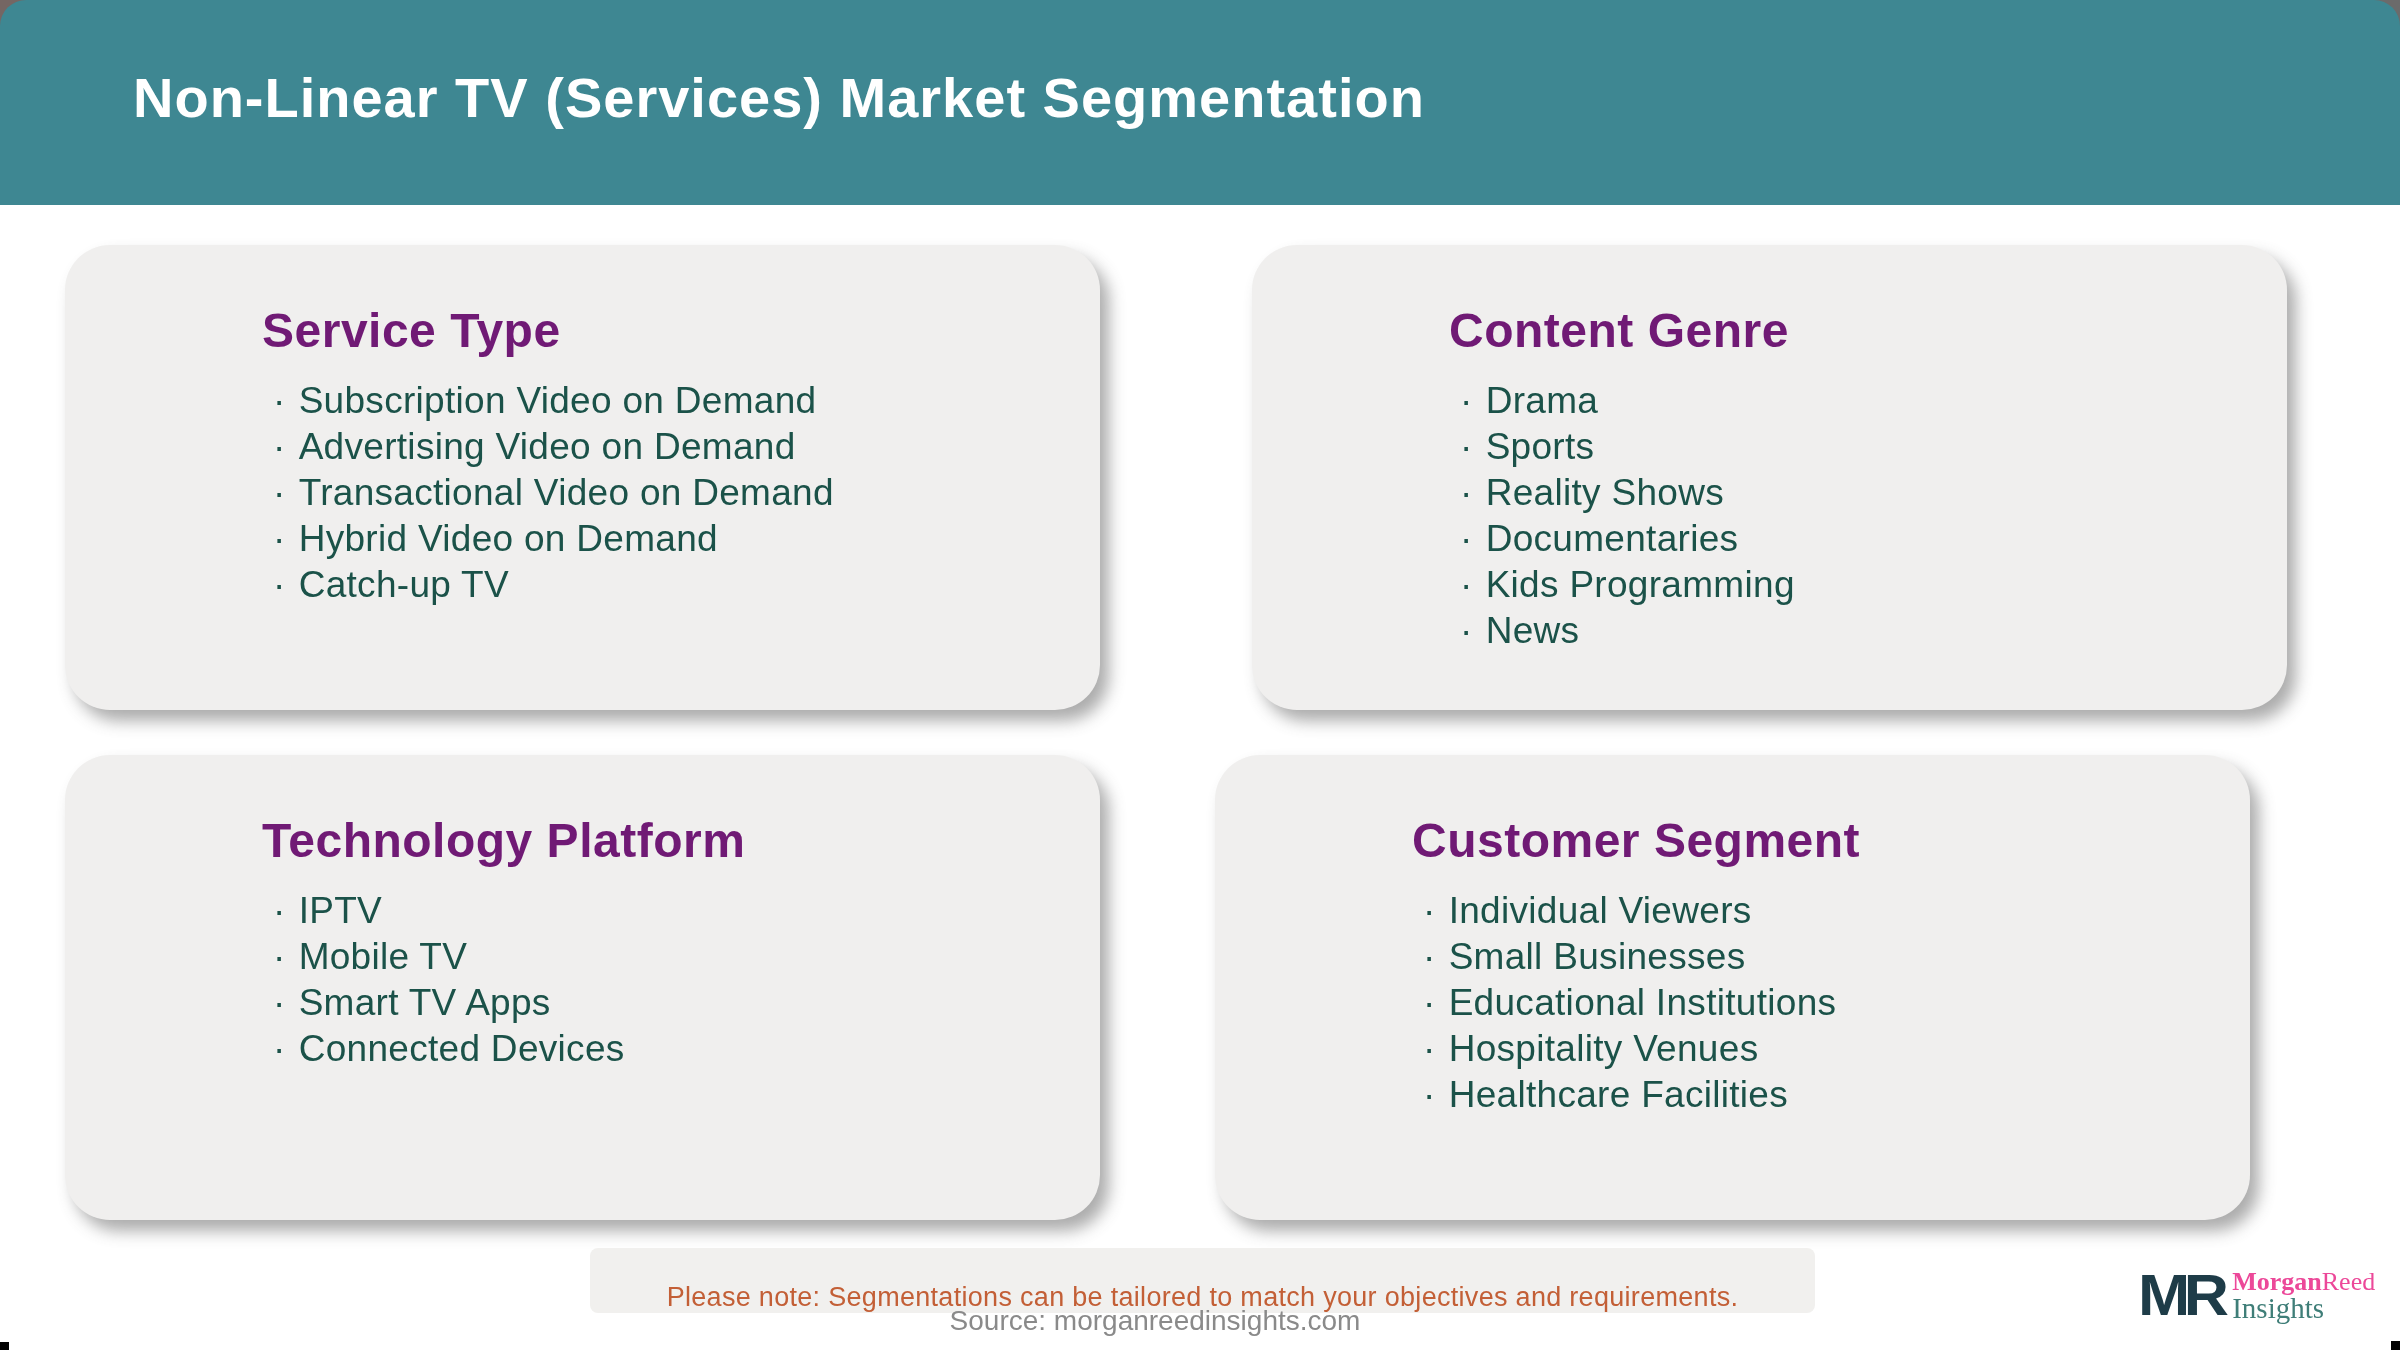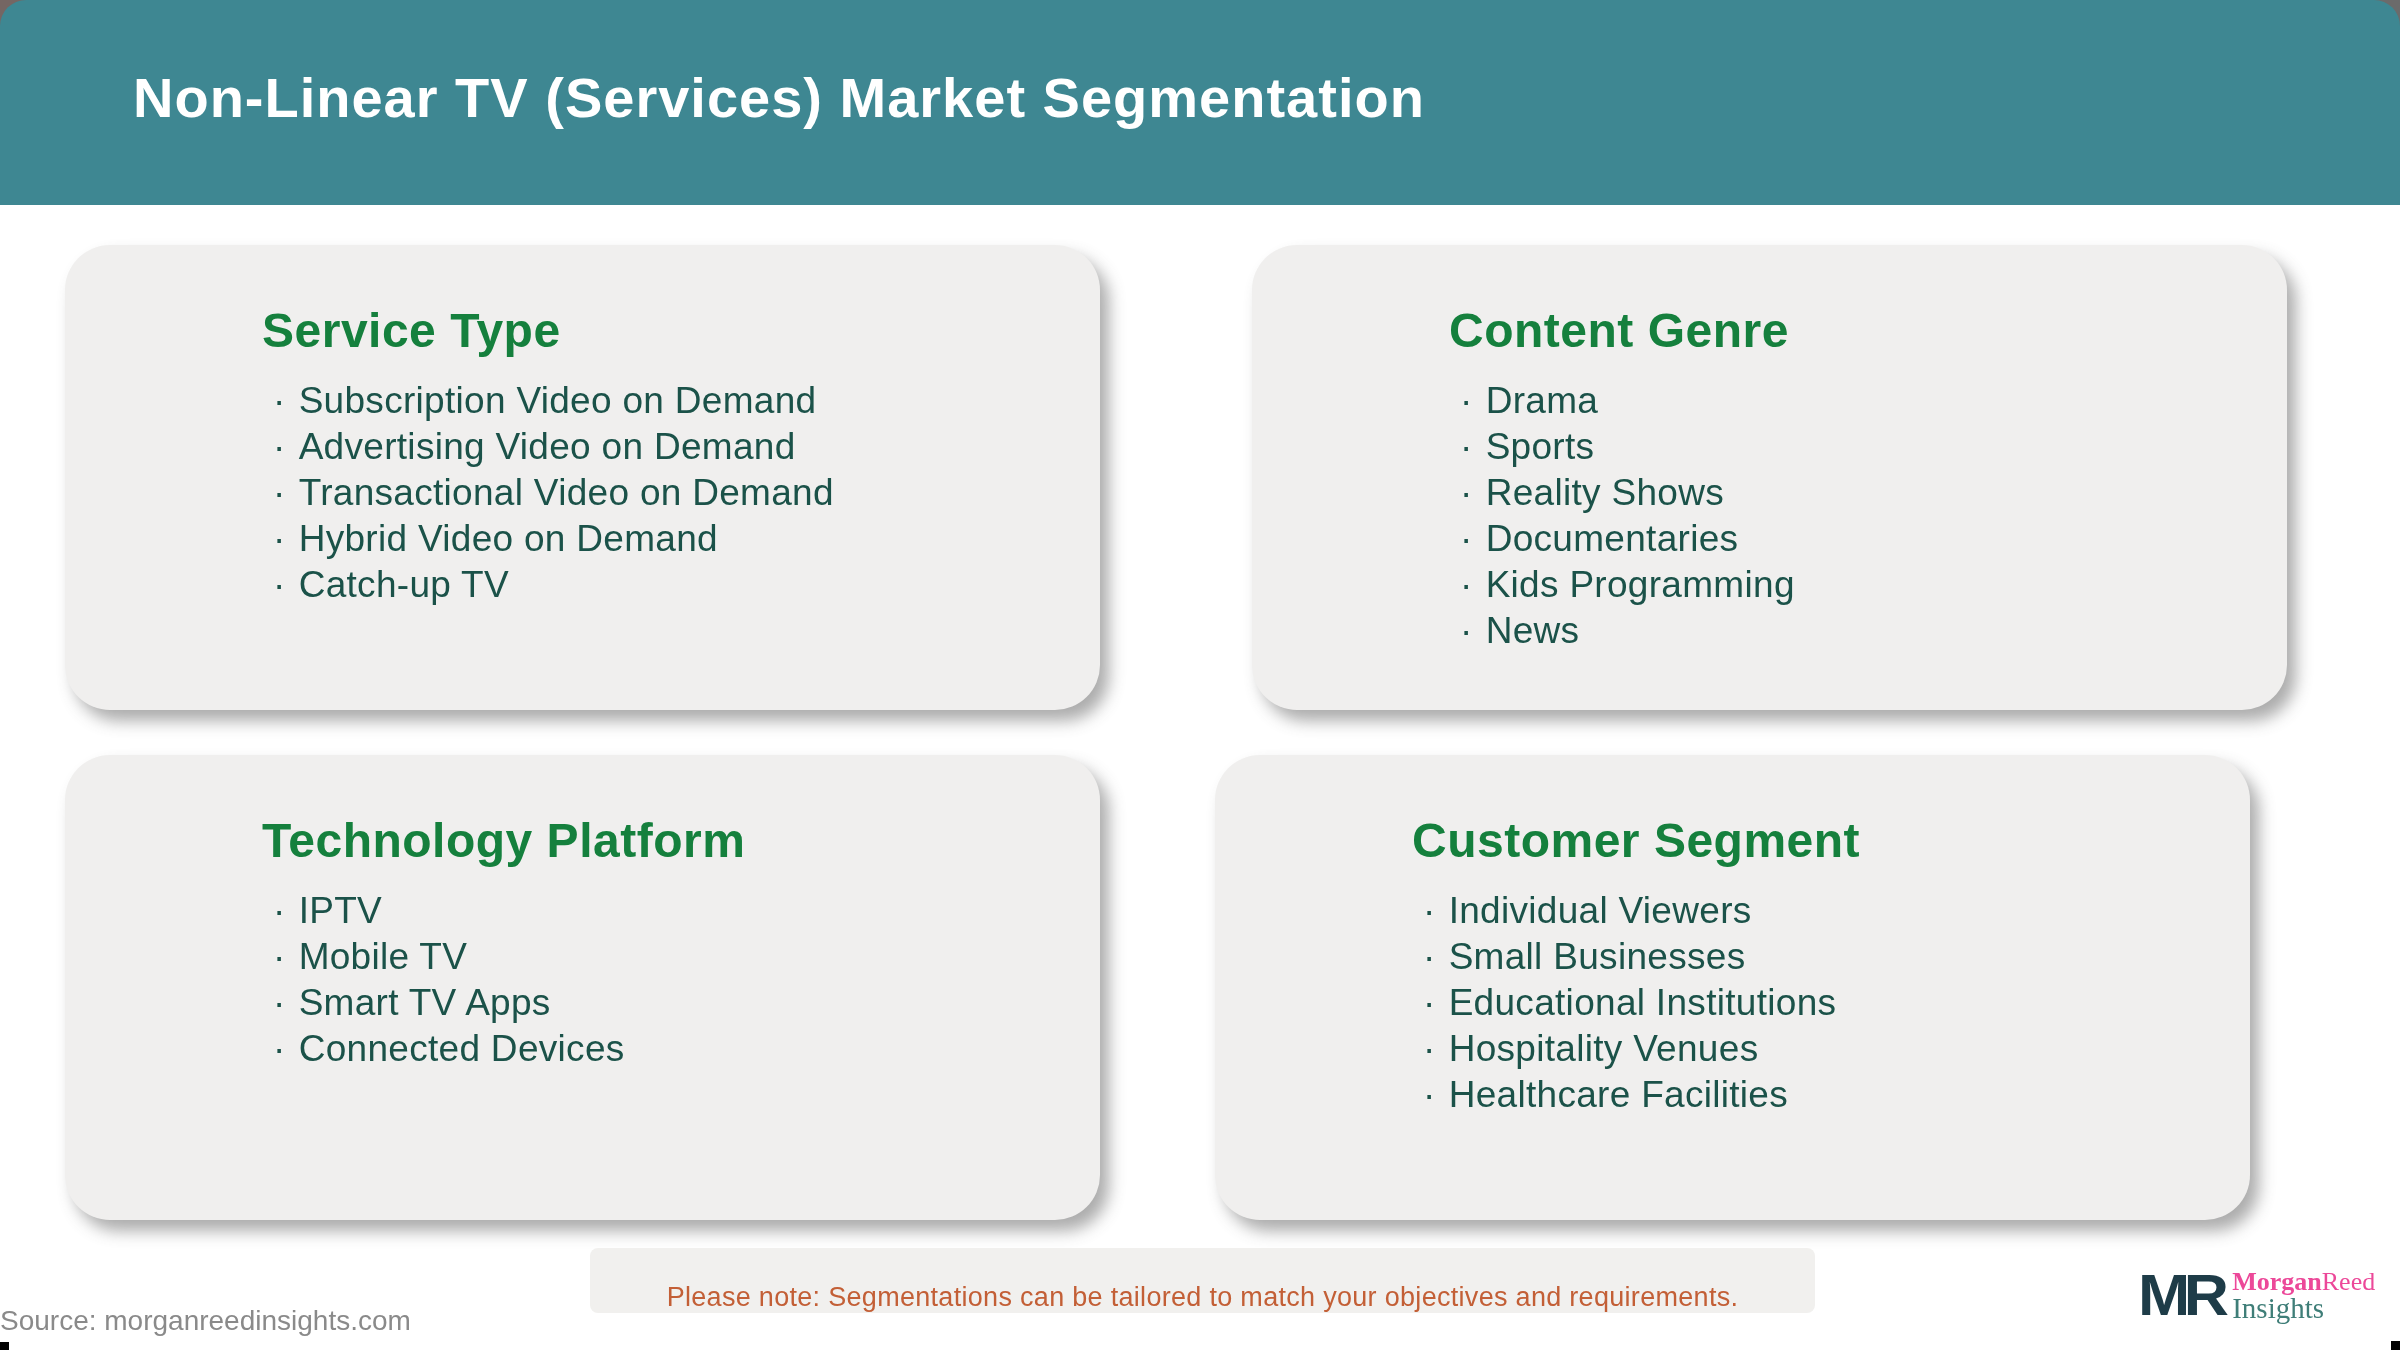--- a/index.html
+++ b/index.html
@@ -53,21 +53,21 @@
     padding: 58px 40px 0 197px;
     z-index: 1;
   }
   .card-pos-1 { left: 65px;   top: 245px; }
   .card-pos-2 { left: 1252px; top: 245px; }
   .card-pos-3 { left: 65px;   top: 755px; }
   .card-pos-4 { left: 1215px; top: 755px; }
 
   .card h2 {
     margin: 0 0 20px 0;
-    color: #15803d;
+    color: #701a75;
     font-size: 48px;
     font-weight: 700;
     letter-spacing: 0.5px;
   }
   .card ul {
     margin: 11px;
     padding: 0;
     list-style: none;
   }
   .card li {
@@ -100,21 +100,21 @@
     font-size: 27px;
     font-weight: 500;
     letter-spacing: 0.3px;
   }
 
   .source-text {
     position: absolute;
     left: 0;
     top: 1305px;
     width: 2310px;
-    text-align: left;
+    text-align: center;
     color: #8a8a8a;
     font-size: 28px;
     z-index: 1;
   }
 
   .logo {
     position: absolute;
     left: 2138px;
     top: 1268px;
     display: flex;

